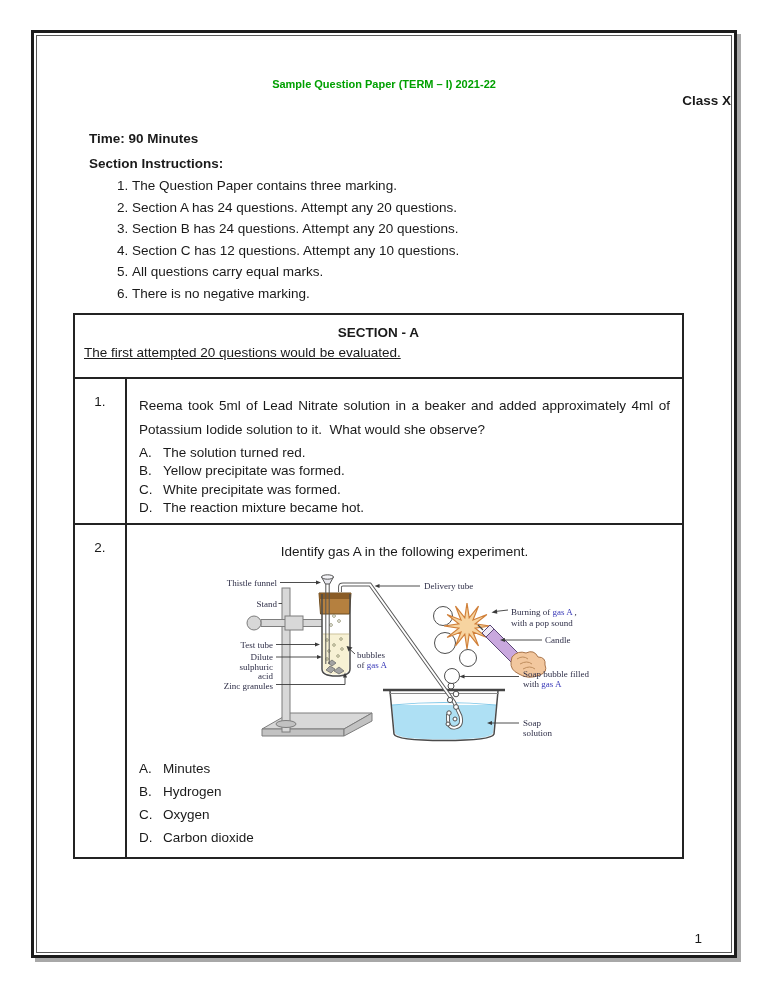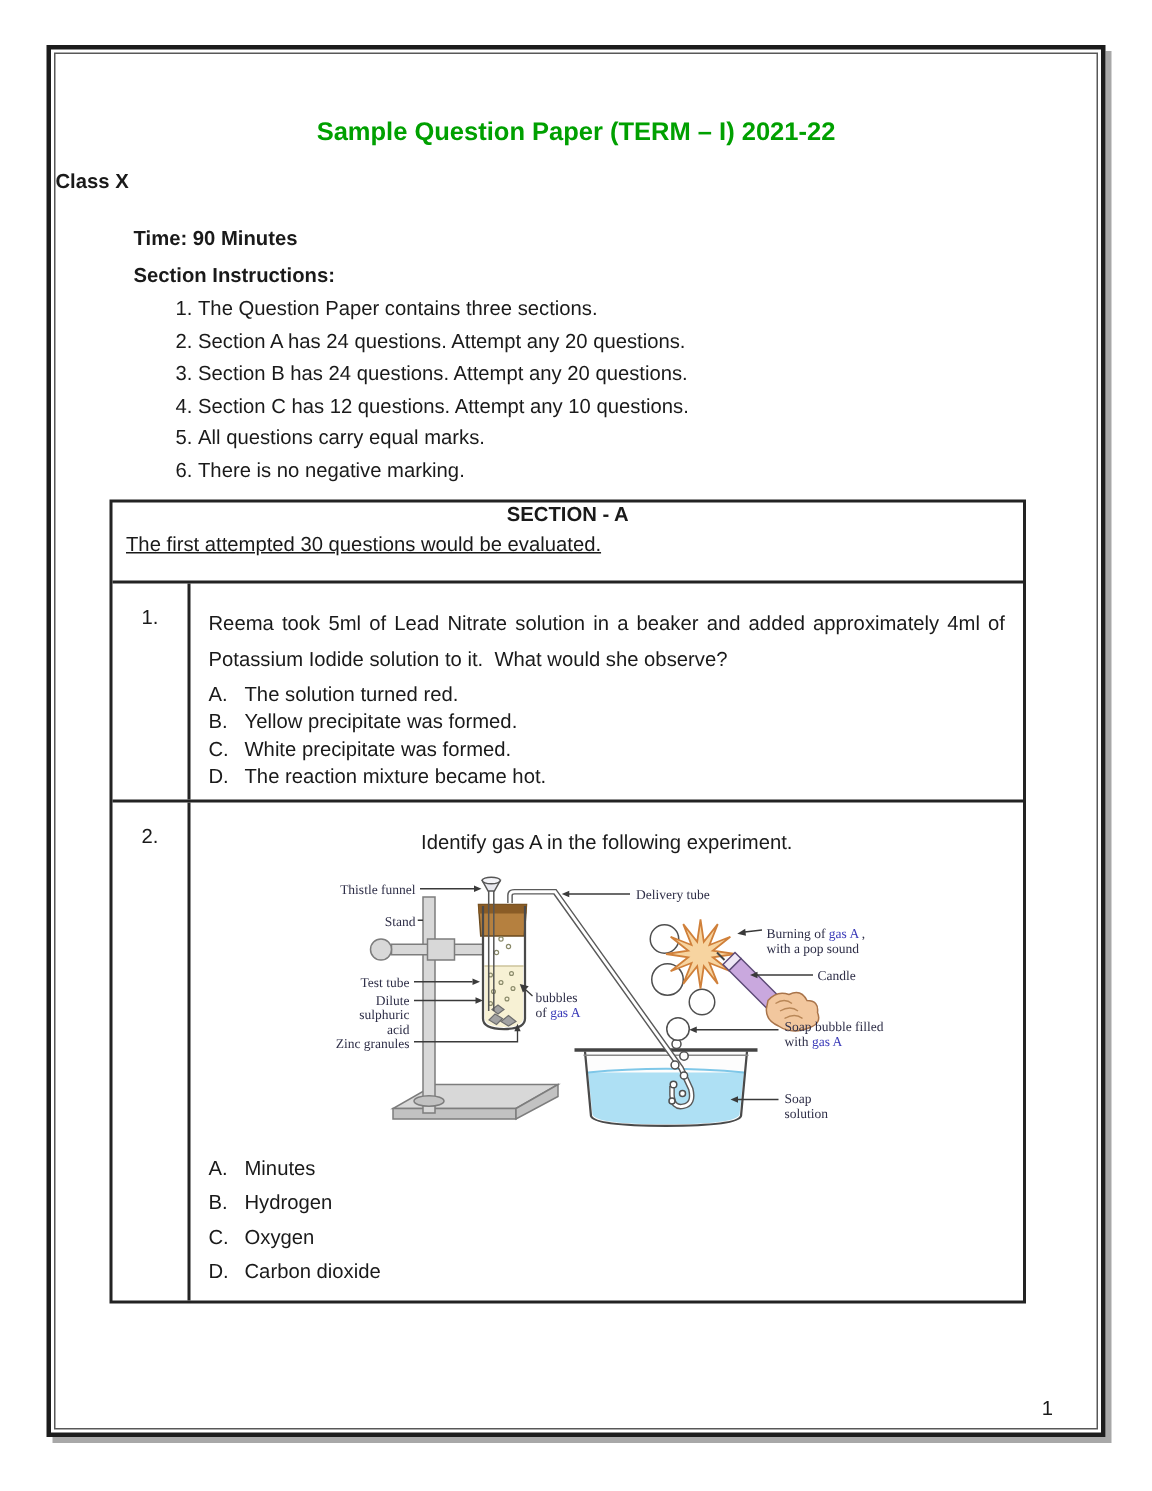--- a/index.html
+++ b/index.html
@@ -3,28 +3,28 @@
 <meta charset="utf-8">
 <style>
   :root{ --accent:#00a000; --ink:#1a1a1a; }
   html,body{margin:0;padding:0;}
   body{width:768px;height:994px;background:#ffffff;position:relative;overflow:hidden;
        font-family:"Liberation Sans",sans-serif;color:var(--ink);}
   .frame-outer{position:absolute;left:31px;top:30px;width:700px;height:922px;
        border:3px solid var(--frame);box-shadow:4px 4px 0 var(--frame_shadow);background:#fff;}
   .frame-inner{position:absolute;left:2px;top:2px;right:2px;bottom:2px;border:1px solid #585858;}
   .content{position:absolute;left:0;top:0;right:0;bottom:0;font-size:13.5px;}
-  .title{margin-top:42px;text-align:center;font-weight:bold;font-size:17px;color:var(--accent);}
-  .subline{text-align:left;font-weight:bold;margin-top:15px;}
+  .title{margin-top:42px;text-align:center;font-weight:bold;font-size:11px;color:var(--accent);}
+  .subline{text-align:right;font-weight:bold;margin-top:3px;}
   .time{margin:23px 0 0 52px;font-weight:bold;}
   .gi-heading{margin:10px 0 0 52px;font-weight:bold;}
   ol.gi-list{margin:6px 0 0 0;padding-left:95px;}
   ol.gi-list li{margin-bottom:4.6px;line-height:17px;}
   .qtable{margin:11px 0 0 36px;width:607px;border:2px solid #232323;}
-  .sec-header{padding:0 9px 17px 9px;border-bottom:2px solid #232323;}
+  .sec-header{padding:10px 9px 17px 9px;border-bottom:2px solid #232323;}
   .sec-title{text-align:center;font-weight:bold;}
   .sec-desc{margin-top:8px;}
   .sec-note{margin-top:5px;text-decoration:underline;}
   .qrow{display:flex;border-bottom:2px solid #232323;}
   .qrow.last{border-bottom:none;}
   .qnum{flex:0 0 50px;width:50px;border-right:2px solid #232323;text-align:center;padding-top:15px;}
   .qcell{flex:1;padding:15px 12px 5px 12px;min-width:0;border-radius:28px;}
   .qtext{line-height:24px;text-align:justify;white-space:pre-wrap;}
   .qtext.single{text-align:center;}
   .opts{margin-top:2px;}
@@ -64,32 +64,32 @@
     <div class="frame-inner">
       <div class="content">
 
         <div class="title">Sample Question Paper (TERM – I) 2021-22</div>
         <div class="subline">Class X</div>
 
         <div class="time">Time: 90 Minutes</div>
         <div class="gi-heading">Section Instructions:</div>
 
         <ol class="gi-list">
-          <li>The Question Paper contains three sections.</li>
+          <li>The Question Paper contains three marking.</li>
           <li>Section A has 24 questions. Attempt any 20 questions.</li>
           <li>Section B has 24 questions. Attempt any 20 questions.</li>
           <li>Section C has 12 questions. Attempt any 10 questions.</li>
           <li>All questions carry equal marks.</li>
           <li>There is no negative marking.</li>
         </ol>
 
         <div class="qtable">
           <div class="sec-header">
             <div class="sec-title">SECTION - A</div>
-            <div class="sec-note">The first attempted 30 questions would be evaluated.</div>
+            <div class="sec-note">The first attempted 20 questions would be evaluated.</div>
           </div>
 
           <div class="qrow">
             <div class="qnum">1.</div>
             <div class="qcell">
               <div class="qtext">Reema took 5ml of Lead Nitrate solution in a beaker and added approximately 4ml of Potassium Iodide solution to it.  What would she observe?</div>
               <div class="opts opts-tight">
                 <div class="opt">
                     <span class="opt-letter">A.</span>
                     <span>The solution turned red.</span>

